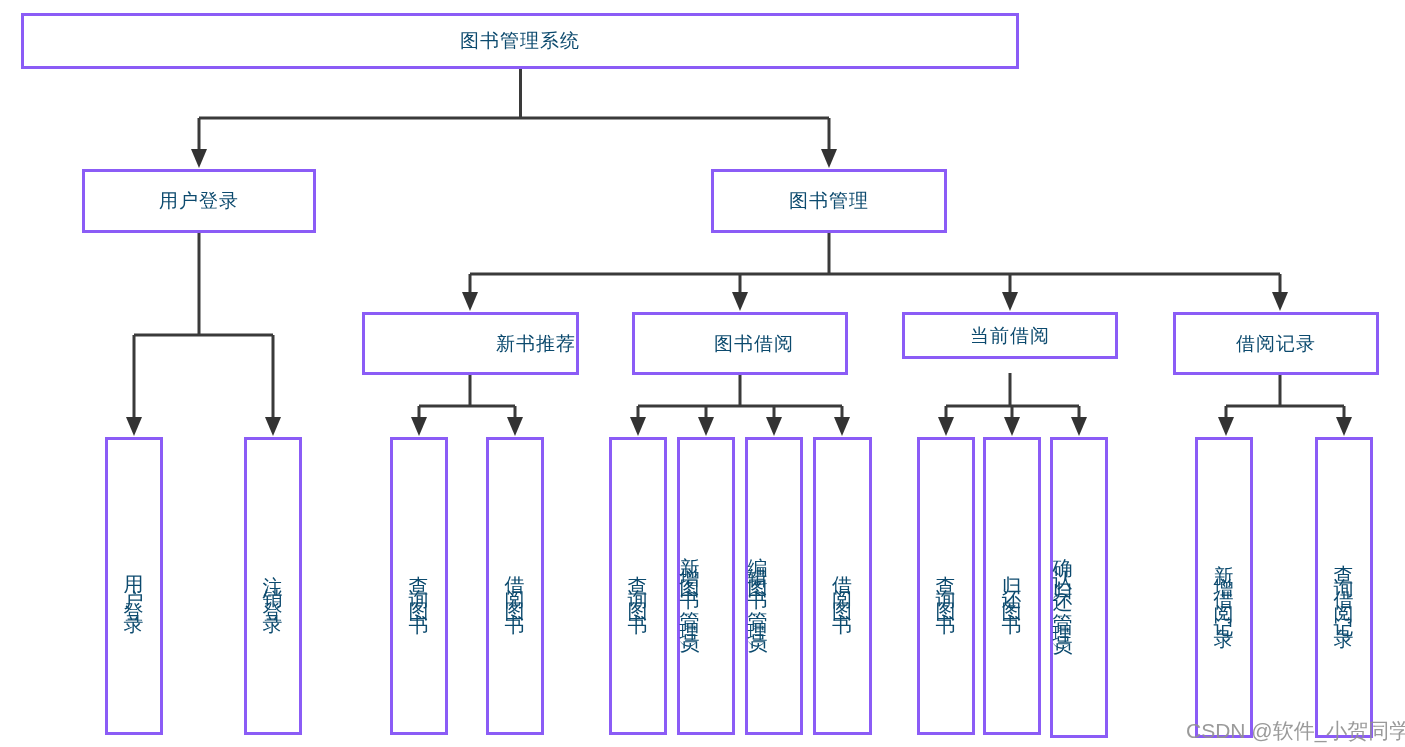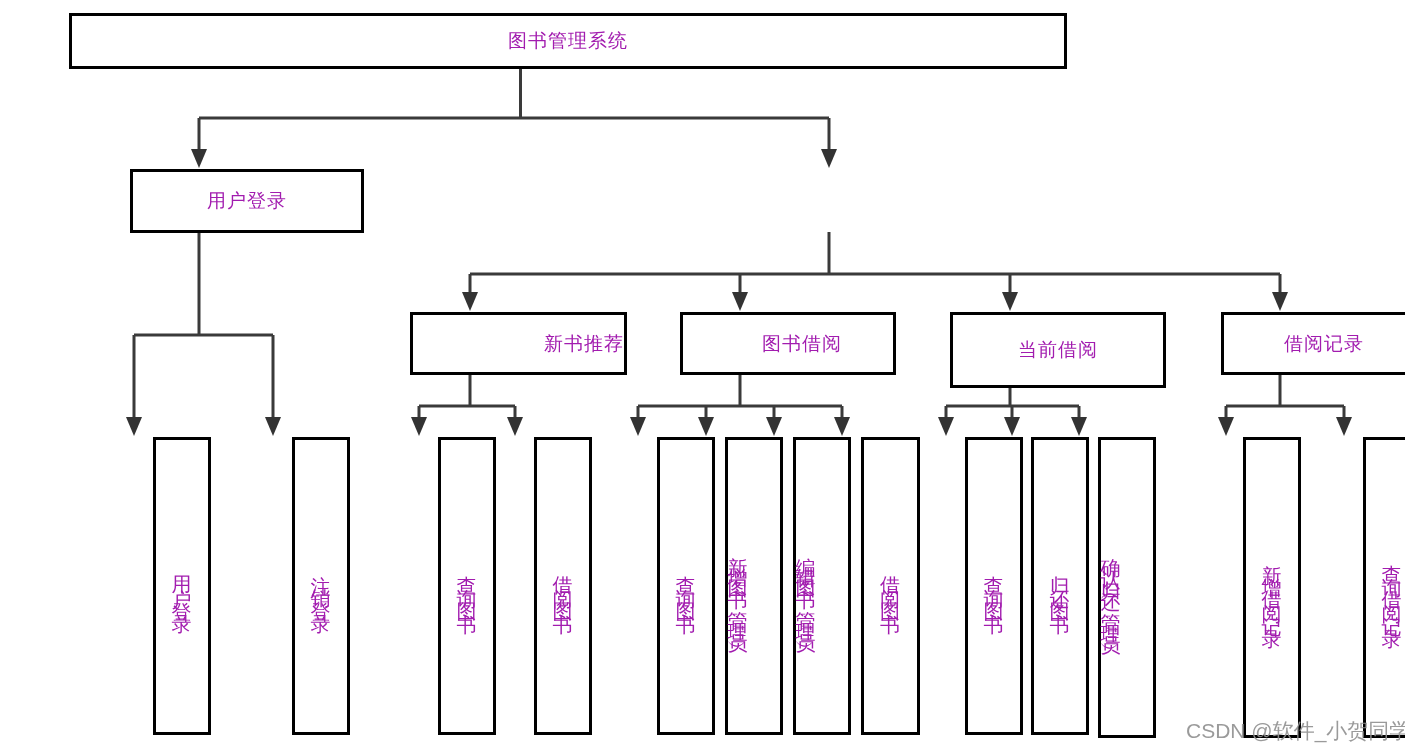--- a/index.html
+++ b/index.html
@@ -14,27 +14,26 @@
   #wires {
     position: absolute;
     left: 0; top: 0;
     pointer-events: none;
   }
   #wires path { stroke: #3a3a3a; stroke-width: 3; fill: none; }
   #wires polygon { fill: #333333; stroke: none; }
   .box {
     position: absolute;
     box-sizing: border-box;
-    border: 3px solid #000000;
+    border: 3px solid #8b5cf6;
     background: #ffffff;
     display: flex;
     align-items: center;
     justify-content: center;
-    color: #a21caf;
-    margin-left: 48px;
+    color: #0c4a6e;
   }
   .hlabel {
     font-size: 19px;
     letter-spacing: 1px;
     white-space: nowrap;
   }
   .vbox { justify-content: center; }
   .vlabel {
     writing-mode: vertical-rl;
     font-size: 20px;
@@ -108,28 +107,31 @@
     </g>
   </svg>
 
   <div class="box" style="left:21px; top:13px; width:998px; height:56px;">
     <span class="hlabel">图书管理系统</span>
   </div>
 
   <div class="box" style="left:82px; top:169px; width:234px; height:64px;">
     <span class="hlabel">用户登录</span>
   </div>
+  <div class="box" style="left:711px; top:169px; width:236px; height:64px;">
+    <span class="hlabel">图书管理</span>
+  </div>
 
   <div class="box" style="left:362px; top:312px; width:217px; height:63px;justify-content:flex-end;">
     <span class="hlabel">新书推荐</span>
   </div>
   <div class="box" style="left:632px; top:312px; width:216px; height:63px;padding-left:28px;">
     <span class="hlabel">图书借阅</span>
   </div>
-  <div class="box" style="left:902px; top:312px; width:216px; height:76px;">
+  <div class="box" style="left:902px; top:312px; width:216px; height:47px;">
     <span class="hlabel">当前借阅</span>
   </div>
   <div class="box" style="left:1173px; top:312px; width:206px; height:63px;">
     <span class="hlabel">借阅记录</span>
   </div>
 
   <div class="box vbox" style="left:105px; top:437px; width:58px; height:298px;">
     <span class="vlabel">用户登录</span>
   </div>
   <div class="box vbox" style="left:244px; top:437px; width:58px; height:298px;">

